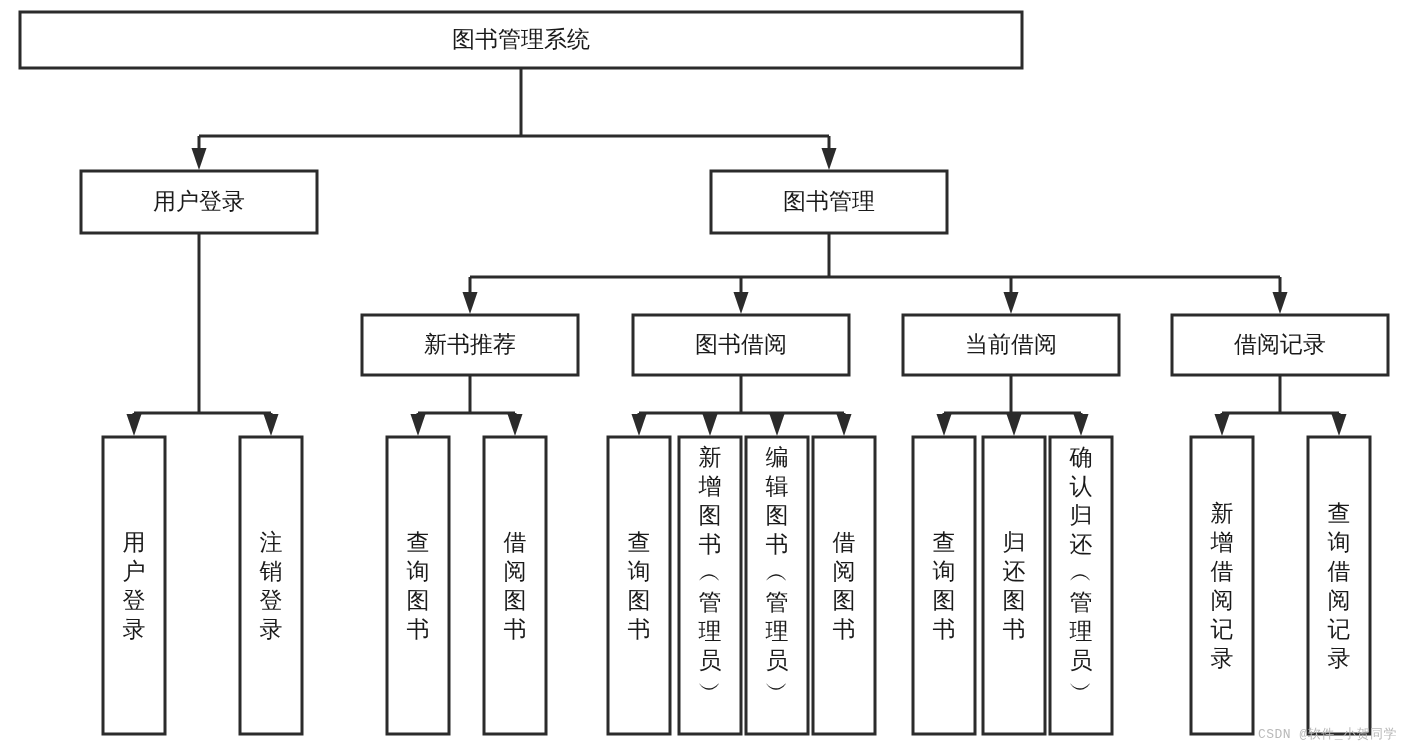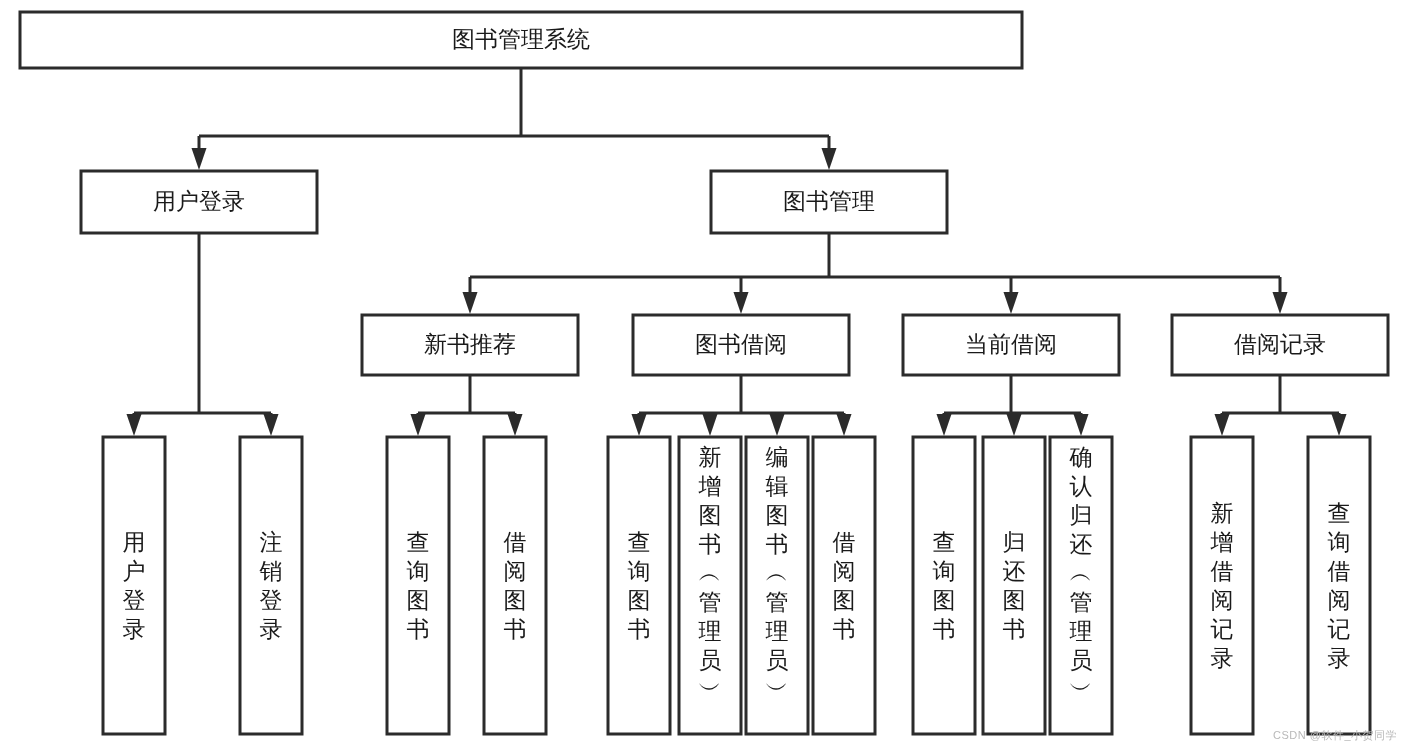--- a/index.html
+++ b/index.html
@@ -49,22 +49,22 @@
   .node-label-v {
     font-family: "Liberation Sans", "DejaVu Sans", sans-serif;
     font-size: 23px;
     fill: #1a1a1a;
     text-anchor: middle;
   }
   .watermark {
     position: absolute;
     right: 8px;
     bottom: 4px;
-    font-family: Liberation Sans, sans-serif;
-    font-size: 11px;
+    font-family: Liberation Mono, monospace;
+    font-size: 13px;
     color: #b9b9b9;
     letter-spacing: 0.5px;
     white-space: nowrap;
     pointer-events: none;
   }
 </style>
 </head>
 <body>
 
 <div id="diagram-root">

